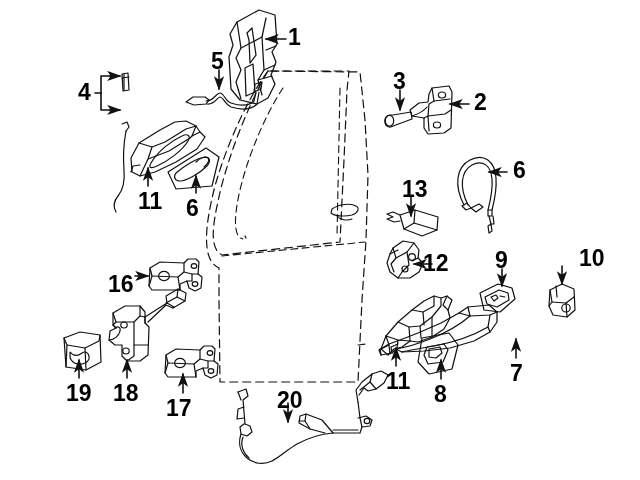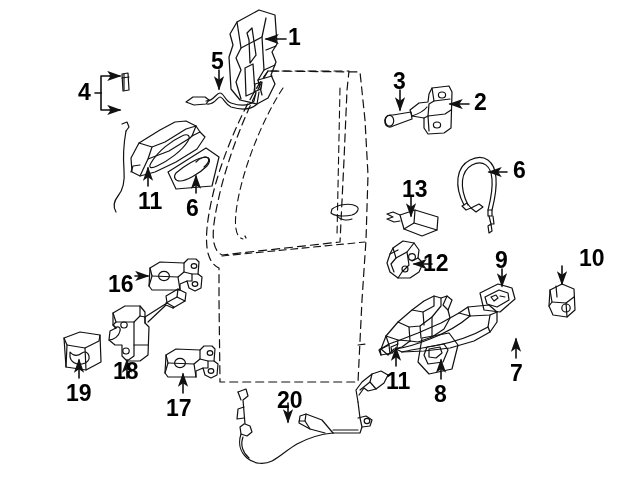--- a/index.html
+++ b/index.html
@@ -328,17 +328,17 @@
   <div class="lbl" style="left:434px;top:383px;">8</div>
   <div class="lbl" style="left:495px;top:249px;">9</div>
   <div class="lbl" style="left:551px;top:247px;margin-left:28px;">10</div>
   <div class="lbl" style="left:386px;top:370px;text-align:right;">11</div>
   <div class="lbl" style="left:423px;top:252px;">12</div>
   <div class="lbl" style="left:402px;top:178px;">13</div>
   <div class="lbl" style="left:138px;top:190px;">11</div>
   <div class="lbl" style="left:186px;top:197px;">6</div>
   <div class="lbl" style="left:108px;top:273px;">16</div>
   <div class="lbl" style="left:166px;top:397px;text-align:right;">17</div>
-  <div class="lbl" style="left:113px;top:360px;text-align:center;">18</div>
+  <div class="lbl" style="left:113px;top:382px;text-align:center;">18</div>
   <div class="lbl" style="left:66px;top:382px;text-align:right;">19</div>
   <div class="lbl" style="left:277px;top:389px;">20</div>
 
 </div>
 
 </body></html>

